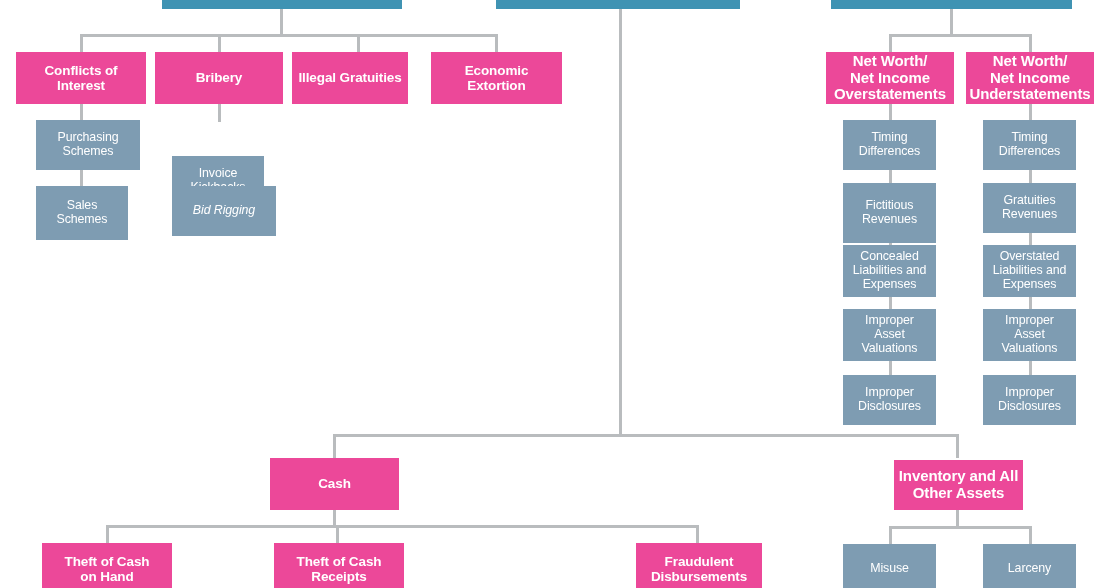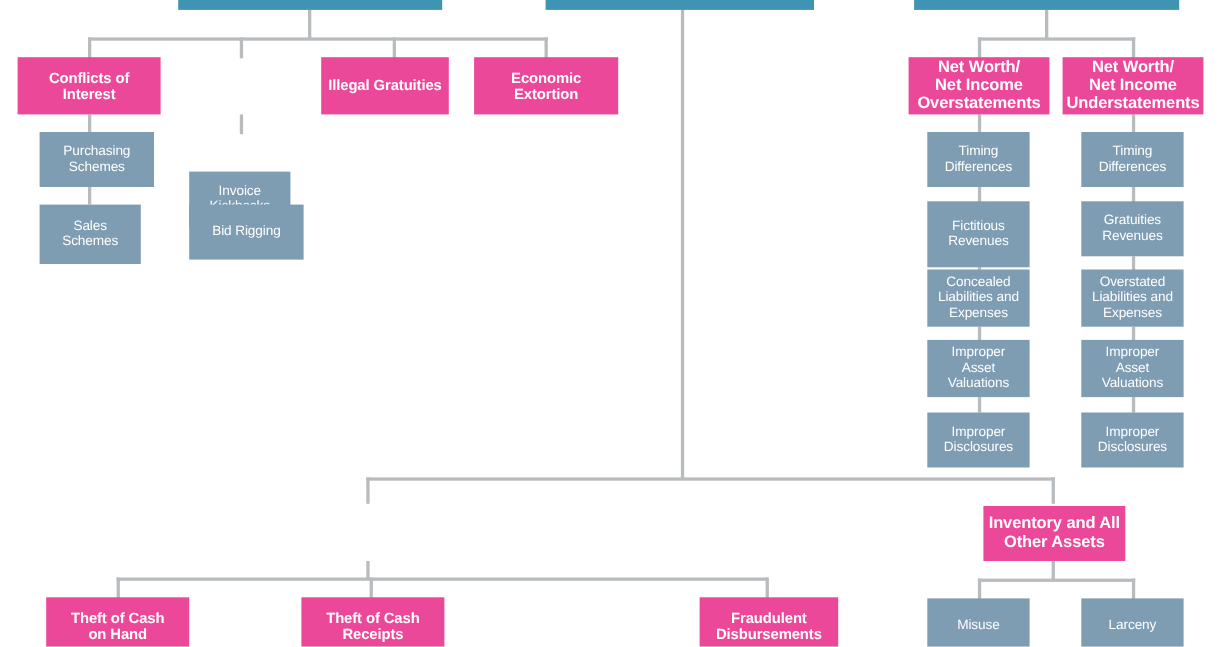--- a/index.html
+++ b/index.html
@@ -85,20 +85,23 @@
 
   <div class="line v" style="left:80px; top:34px; height:19px;"></div>
   <div class="line v" style="left:218px; top:34px; height:19px;"></div>
   <div class="line v" style="left:357px; top:34px; height:19px;"></div>
   <div class="line v" style="left:495px; top:34px; height:19px;"></div>
 
   <div class="node lvl-dark" style="left:16px; top:52px; width:130px; height:52px;">
     <span class="txt">Conflicts of
 Interest</span>
   </div>
+  <div class="node lvl-dark" style="left:155px; top:52px; width:128px; height:52px;">
+    <span class="txt">Bribery</span>
+  </div>
   <div class="node lvl-dark" style="left:292px; top:52px; width:116px; height:52px;">
     <span class="txt">Illegal Gratuities</span>
   </div>
   <div class="node lvl-dark" style="left:431px; top:52px; width:131px; height:52px;text-align:center;">
     <span class="txt">Economic
 Extortion</span>
   </div>
 
   <div class="line v" style="left:80px; top:104px; height:18px;"></div>
   <div class="node lvl-light" style="left:36px; top:120px; width:104px; height:50px;">
@@ -110,21 +113,21 @@
     <span class="txt">Sales
 Schemes</span>
   </div>
 
   <div class="line v" style="left:218px; top:104px; height:18px;"></div>
   <div class="node lvl-light" style="left:172px; top:120px; width:92px; height:50px;margin-top:36px;">
     <span class="txt">Invoice
 Kickbacks</span>
   </div>
   <div class="line v" style="left:218px; top:170px; height:16px;"></div>
-  <div class="node lvl-light" style="left:172px; top:186px; width:104px; height:50px;">
+  <div class="node lvl-light" style="left:172px; top:186px; width:104px; height:50px;font-style:italic;">
     <span class="txt">Bid Rigging</span>
   </div>
 
   <div class="line v" style="left:950px; top:9px; height:27px;"></div>
   <div class="line h" style="left:889px; top:34px; width:143px;"></div>
   <div class="line v" style="left:889px; top:34px; height:19px;"></div>
   <div class="line v" style="left:1029px; top:34px; height:19px;"></div>
 
   <div class="node lvl-dark small" style="left:826px; top:52px; width:128px; height:52px;">
     <span class="txt">Net Worth/
@@ -193,20 +196,23 @@
 Disclosures</span>
   </div>
 
   <div class="line v" style="left:619px; top:9px; height:426px;"></div>
 
   <div class="line h" style="left:333px; top:434px; width:626px;"></div>
 
   <div class="line v" style="left:333px; top:434px; height:24px;"></div>
   <div class="line v" style="left:956px; top:434px; height:24px;"></div>
 
+  <div class="node lvl-dark" style="left:270px; top:458px; width:129px; height:52px;">
+    <span class="txt">Cash</span>
+  </div>
   <div class="node lvl-dark small" style="left:894px; top:460px; width:129px; height:50px;">
     <span class="txt">Inventory and All
 Other Assets</span>
   </div>
 
   <div class="line v" style="left:333px; top:510px; height:17px;"></div>
   <div class="line h" style="left:106px; top:525px; width:592px;"></div>
   <div class="line v" style="left:106px; top:525px; height:19px;"></div>
   <div class="line v" style="left:336px; top:525px; height:19px;"></div>
   <div class="line v" style="left:696px; top:525px; height:19px;"></div>

